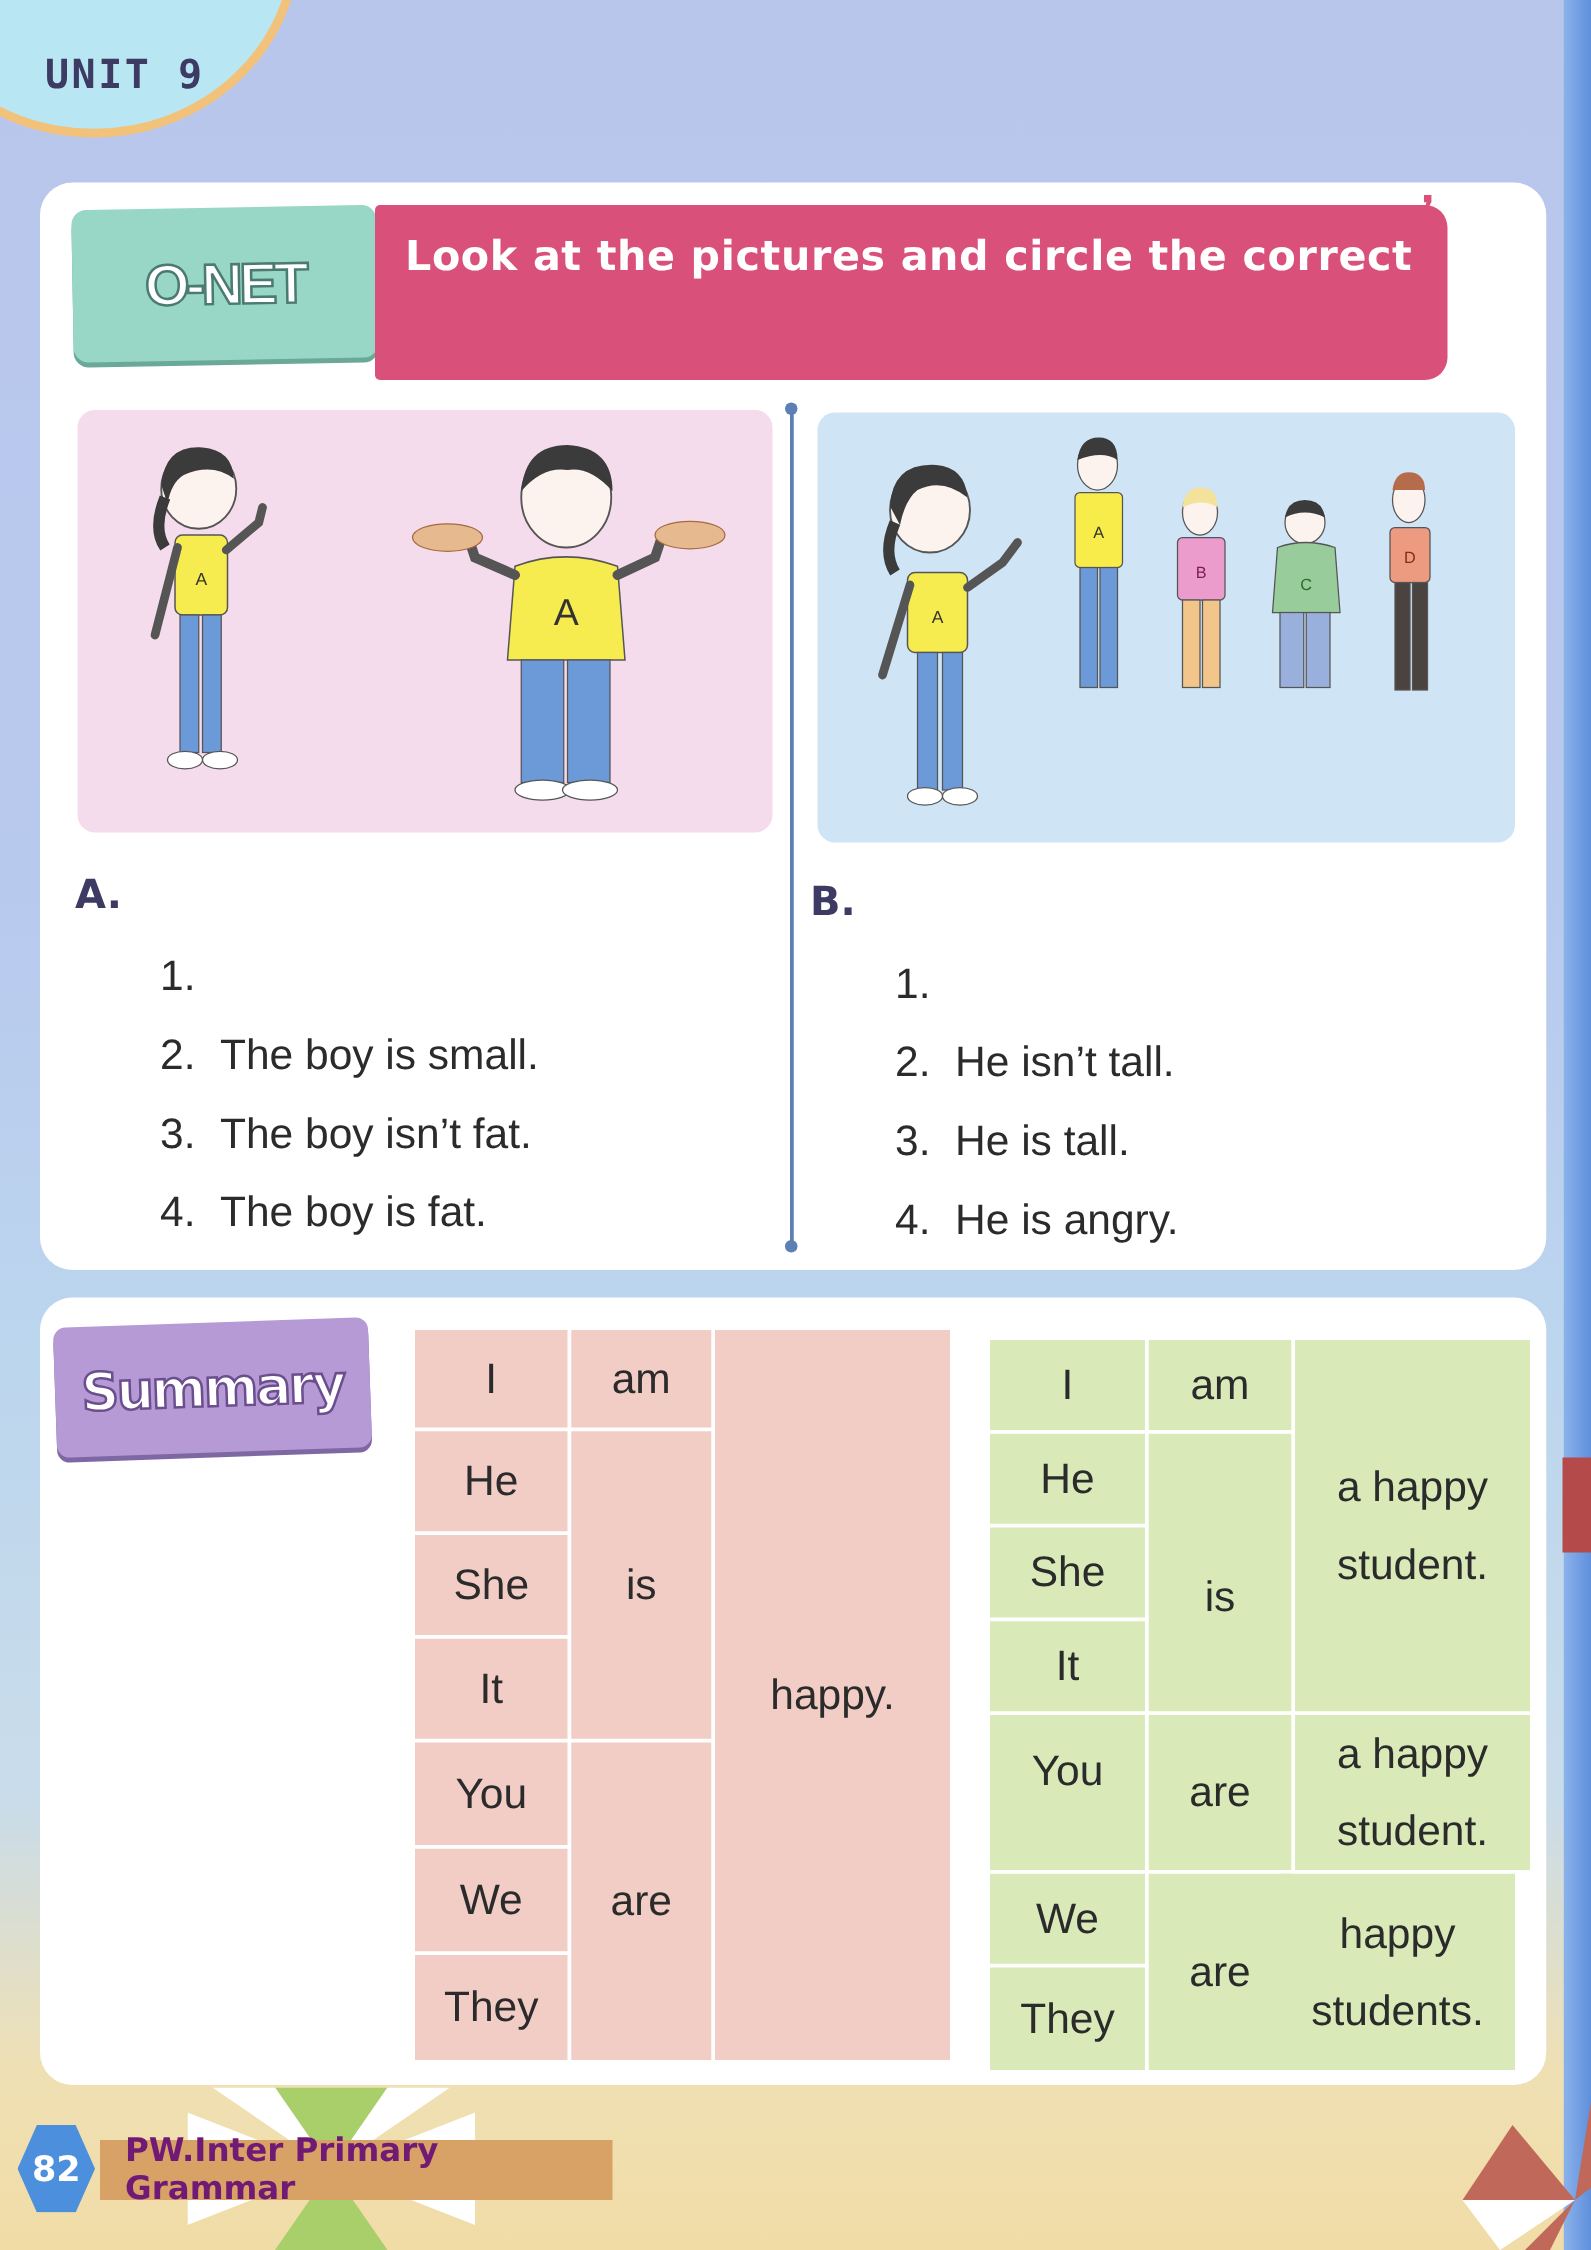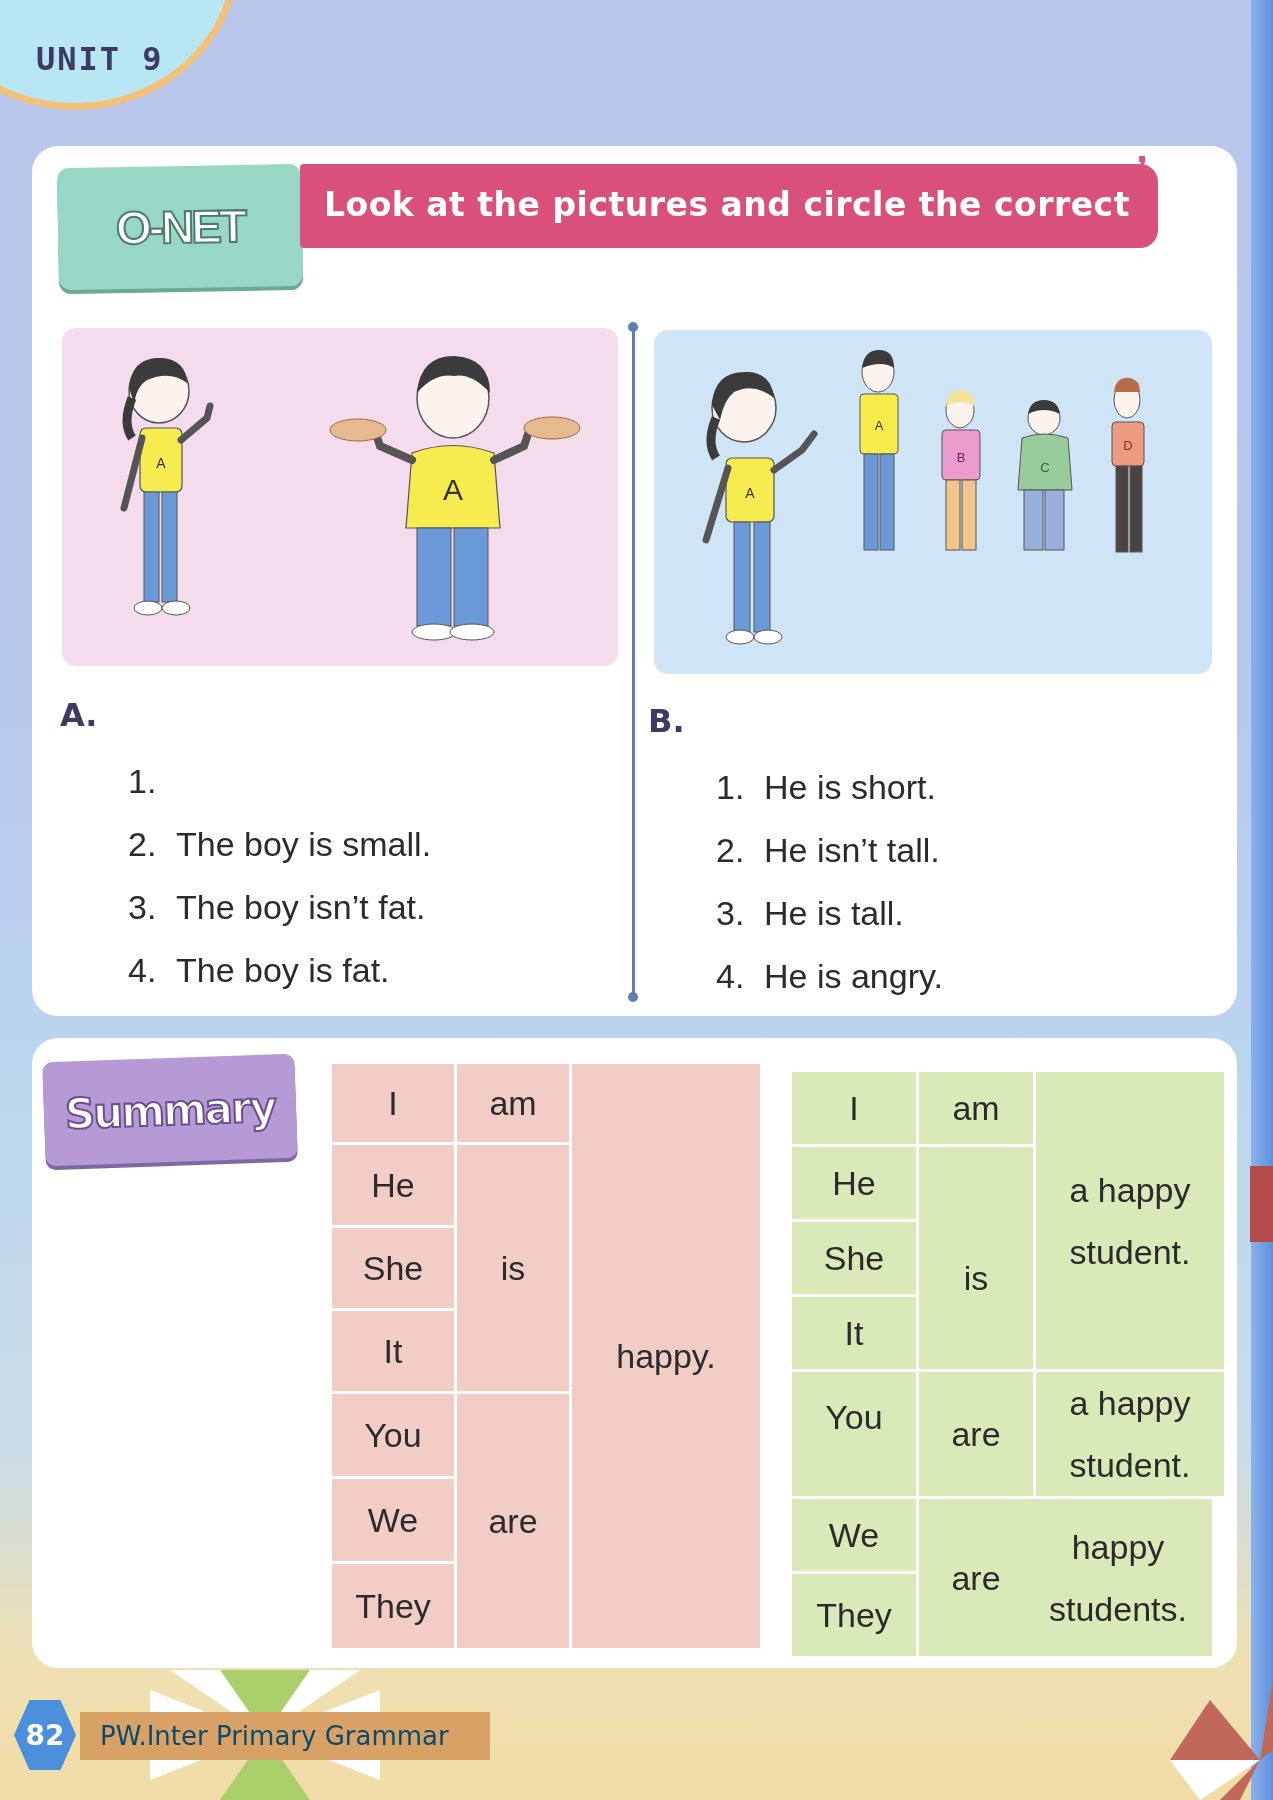--- a/index.html
+++ b/index.html
@@ -35,21 +35,21 @@
     box-shadow: 0 4px 0 #6aa898;
     display: flex; align-items: center; justify-content: center;
     transform: rotate(-1deg);
   }
   .onet-text {
     font-family: "Liberation Sans", sans-serif; font-weight: bold; font-size: 46px;
     color: #ffffff; letter-spacing: -3px;
     -webkit-text-stroke: 2px #4b7a70;
   }
   .instruction-banner {
-    position: absolute; left: 300px; top: 164px; width: 858px; height: 84px;
+    position: absolute; left: 300px; top: 164px; width: 858px; height: 140px;
     background: #d9517a; border-radius: 4px 18px 18px 4px;
     padding: 14px 24px;
   }
   .instruction-text {
     font-family: "DejaVu Sans", sans-serif; font-weight: bold; font-size: 33px;
     color: #ffffff; line-height: 54px; letter-spacing: 0.5px;
   }
   .ribbon-curl {
     position: absolute; left: 1138px; top: 156px; width: 24px; height: 24px;
     color: #d9517a; font-size: 28px; line-height: 24px; font-weight: bold;
@@ -116,21 +116,21 @@
     display: flex; align-items: center; justify-content: center;
   }
   .page-num {
     font-family: "DejaVu Sans", sans-serif; font-weight: bold; font-size: 28px; color: #ffffff;
   }
   .footer-banner {
     position: absolute; left: 80px; top: 1712px; width: 410px; height: 48px;
     background: #d8a266; display: flex; align-items: center; padding-left: 20px;
   }
   .footer-title {
-    font-family: "DejaVu Sans", sans-serif; font-weight: normal; font-size: 26px; color: #0c4a6e;
+    font-family: "DejaVu Sans", sans-serif; font-weight: bold; font-size: 26px; color: #701a75;
   }
   .pinwheel-right {
     position: absolute; left: 1140px; top: 1660px; width: 133px; height: 140px;
   }
   .red-strip {
     position: absolute; left: 1250px; top: 1166px; width: 23px; height: 76px; background: #b44a4a;
   }
   svg { display: block; }
 </style>
 </head>
@@ -260,21 +260,20 @@
   <li class="question-item">
       <span class="q-num">4.</span>
       <span>The boy is fat.</span>
     </li>
 </ul>
 
 <div class="section-letter" style="left:648px; top:702px;">B.</div>
 <ul class="question-list" style="left:716px; top:756px;">
   <li class="question-item">
       <span class="q-num">1.</span>
-      <span>He is short.</span>
     </li>
   <li class="question-item">
       <span class="q-num">2.</span>
       <span>He isn’t tall.</span>
     </li>
   <li class="question-item">
       <span class="q-num">3.</span>
       <span>He is tall.</span>
     </li>
   <li class="question-item">

